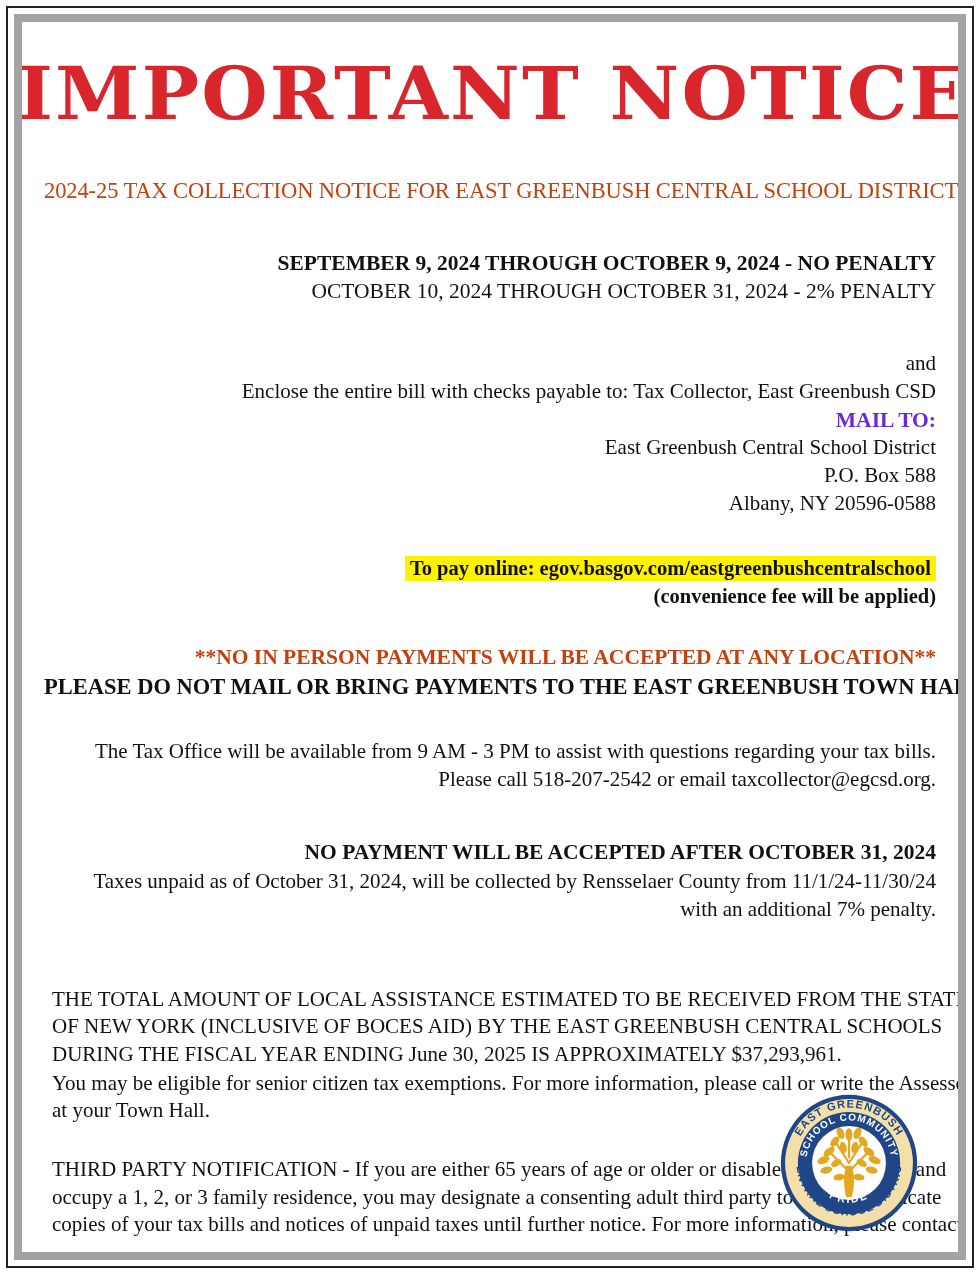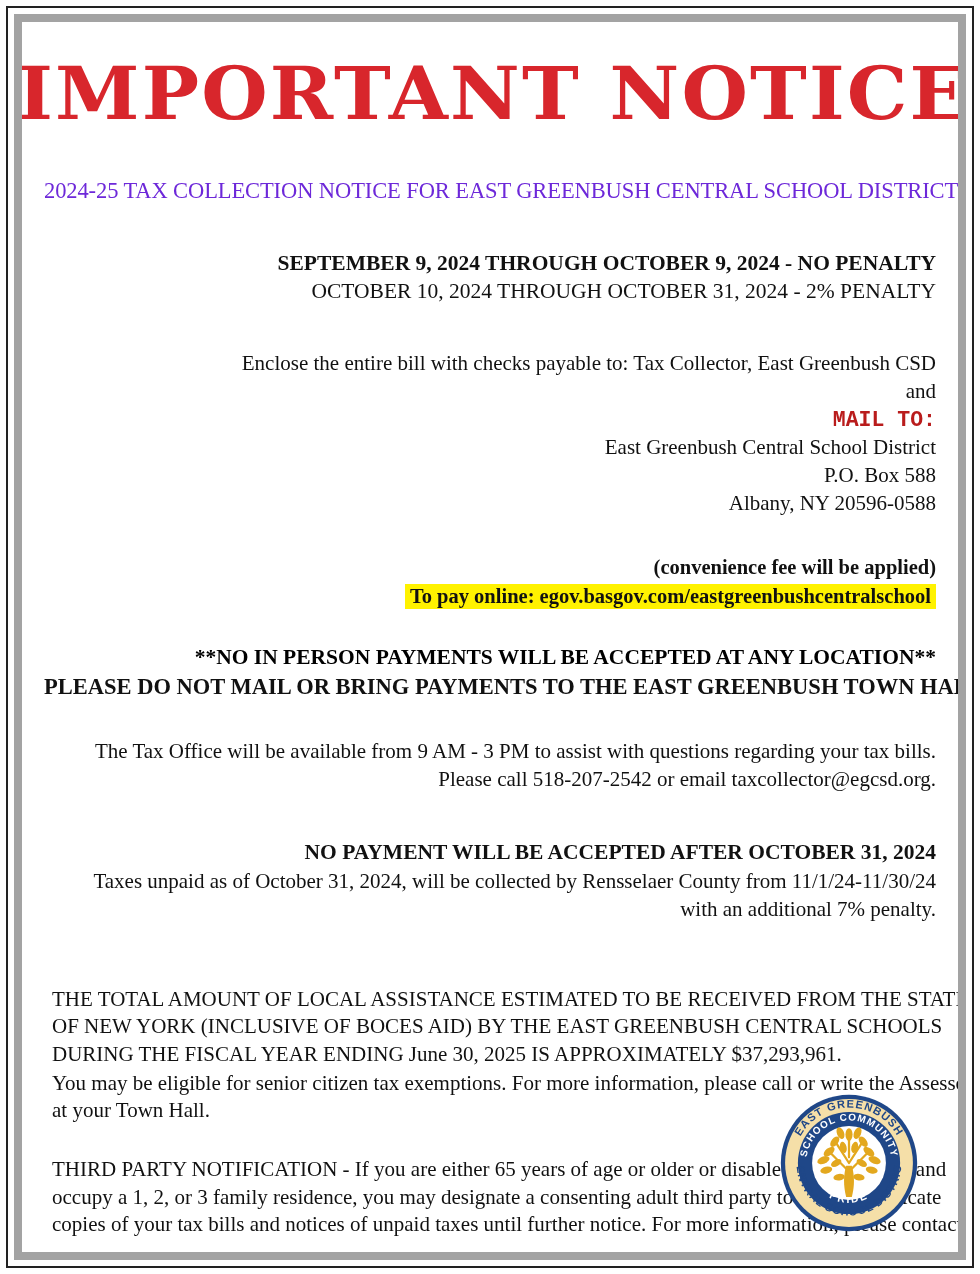--- a/index.html
+++ b/index.html
@@ -64,53 +64,52 @@
     letter-spacing: 2px;
     margin: 22px 0 0 0;
     transform: scaleX(1.06);
     transform-origin: center;
     white-space: nowrap;
   }
 
   .subtitle {
     text-align: center;
     font-size: 22.5px;
-    color: #6d28d9;
+    color: #c2410c;
     margin-top: 48px;
     letter-spacing: -0.1px;
     white-space: nowrap;
   }
 
   
   .block { text-align: right; color: #111111; }
   .ln { display: block; white-space: nowrap; }
 
   .dates { margin-top: 45px; font-size: 21.5px; line-height: 1.32; }
   .dates .b { font-weight: bold; }
 
   .mailing { margin-top: 44px; font-size: 21px; line-height: 1.33; }
   .mailto {
-    color: #b91c1c;
+    color: #6d28d9;
     font-weight: bold;
     font-size: 21.5px;
-    font-family: Liberation Mono, monospace;
   }
 
   .online { margin-top: 36px; font-size: 21px; line-height: 1.36; }
   .hl {
     background: #FFF200;
     font-weight: bold;
     padding: 1px 5px 2px 5px;
     font-size: 20.5px;
   }
   .fee { font-weight: bold; font-size: 20.5px; }
 
   .warn { margin-top: 32px; line-height: 1.36; }
   .warn-red {
-    color: #000000;
+    color: #c2410c;
     font-weight: bold;
     font-size: 21.5px;
   }
   .warn-black {
     color: #111111;
     font-weight: bold;
     font-size: 22.5px;
   }
 
   .office { margin-top: 34px; font-size: 21px; line-height: 1.36; }
@@ -153,31 +152,31 @@
       <div class="headline">IMPORTANT NOTICE</div>
 
       <div class="subtitle">2024-25 TAX COLLECTION NOTICE FOR EAST GREENBUSH CENTRAL SCHOOL DISTRICT</div>
 
       <div class="block dates">
         <span class="ln b">SEPTEMBER 9, 2024 THROUGH OCTOBER 9, 2024 - NO PENALTY</span>
         <span class="ln">OCTOBER 10, 2024  THROUGH OCTOBER 31, 2024 - 2% PENALTY</span>
       </div>
 
       <div class="block mailing">
+        <span class="ln">and</span>
         <span class="ln">Enclose the entire bill with checks payable to: Tax Collector, East Greenbush CSD</span>
-        <span class="ln">and</span>
         <span class="ln mailto">MAIL TO:</span>
         <span class="ln">East Greenbush Central School District</span>
         <span class="ln">P.O. Box 588</span>
         <span class="ln">Albany, NY 20596-0588</span>
       </div>
 
       <div class="block online">
+        <span class="ln"><span class="hl">To pay online: egov.basgov.com/eastgreenbushcentralschool</span></span>
         <span class="ln fee">(convenience fee will be applied)</span>
-        <span class="ln"><span class="hl">To pay online: egov.basgov.com/eastgreenbushcentralschool</span></span>
       </div>
 
       <div class="block warn">
         <span class="ln warn-red">**NO IN PERSON PAYMENTS WILL BE ACCEPTED AT ANY LOCATION**</span>
         <span class="ln warn-black">PLEASE DO NOT MAIL OR BRING PAYMENTS TO THE EAST GREENBUSH TOWN HALL</span>
       </div>
 
       <div class="block office">
         <span class="ln">The Tax Office will be available from 9 AM - 3 PM to assist with questions regarding your tax bills.</span>
         <span class="ln">Please call 518-207-2542 or email taxcollector@egcsd.org.</span>

